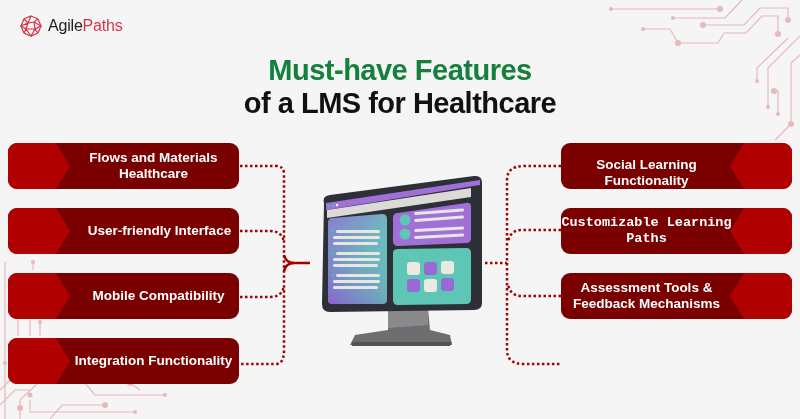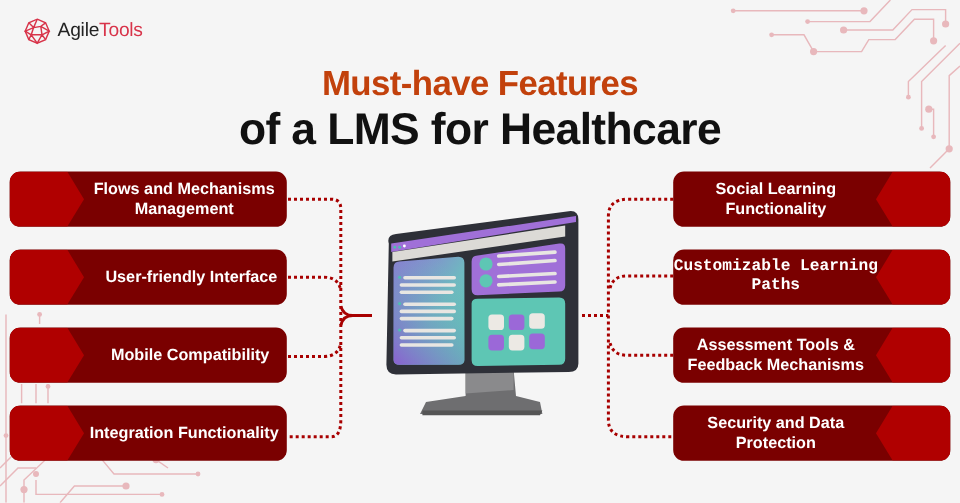--- a/index.html
+++ b/index.html
@@ -6,22 +6,22 @@
   html, body { width: 800px; height: 419px; overflow: hidden; }
   body { background: #f5f5f5; font-family: "Liberation Sans", sans-serif; position: relative; }
   .canvas { position: absolute; left: 0; top: 0; width: 800px; height: 419px; }
   svg.bg { position: absolute; left: 0; top: 0; }
 
   .logo { position: absolute; left: 20px; top: 15px; display: flex; align-items: center; gap: 6px; }
   .logo-text { font-size: 16px; color: #222; letter-spacing: -0.2px; }
   .logo-text .tech { color: #d8344a; }
 
   .title { position: absolute; left: 0; width: 800px; text-align: center; font-weight: bold; }
-  .title1 { top: 54px; font-size: 29px; color: #c2410c; letter-spacing: -0.5px; }
-  .title2 { top: 87px; font-size: 37px; color: #111; letter-spacing: -0.5px; }
+  .title1 { top: 54px; font-size: 29px; color: #15803d; letter-spacing: -0.5px; }
+  .title2 { top: 87px; font-size: 29px; color: #111; letter-spacing: -0.5px; }
 
   .card { position: absolute; height: 46px; border-radius: 9px; background: #7a0000; overflow: hidden;
           color: #fff; font-weight: bold; font-size: 13.5px; display: flex; align-items: center; justify-content: center; text-align: center; line-height: 16px; }
   .card .tab { position: absolute; top: 0; height: 100%; width: 62px; background: #b00000; }
   .card.left .tab { left: 0; clip-path: polygon(0 0, 48px 0, 62px 50%, 48px 100%, 0 100%); }
   .card.right .tab { right: 0; clip-path: polygon(14px 0, 100% 0, 100% 100%, 14px 100%, 0 50%); }
   .card.left .label { position: relative; margin-left: 60px; width: 178px; }
   .card.right .label { position: relative; margin-right: 60px; width: 178px; }
   .card.left { left: 8px; width: 231px; }
   .card.right { left: 561px; width: 231px; }
@@ -162,53 +162,49 @@
     </g>
   </svg>
 
   <div class="logo">
     <svg width="22" height="22" viewBox="0 0 22 22">
       <g stroke="#d8344a" stroke-width="1.2" fill="none">
         <polygon points="11,1 18,4 21,11 18,18 11,21 4,18 1,11 4,4"></polygon>
         <path d="M11 1 L8 8 L14 7 L18 4 M8 8 L4 4 M8 8 L1 11 L6 14 L8 8 M14 7 L21 11 L15 14 L14 7 M6 14 L11 21 L15 14 L6 14 M6 14 L4 18 M15 14 L18 18"></path>
       </g>
     </svg>
-    <span class="logo-text"><span>Agile</span><span class="tech">Tools</span></span>
+    <span class="logo-text"><span>Agile</span><span class="tech">Paths</span></span>
   </div>
 
   <div class="title title1">Must-have Features</div>
   <div class="title title2">of a LMS for Healthcare</div>
 
   <div class="card left" style="top:143px;">
     <div class="tab"></div>
-    <div class="label">Flows and Mechanisms Management</div>
+    <div class="label">Flows and Materials Healthcare</div>
   </div>
   <div class="card left" style="top:208px;padding-left:12px;">
     <div class="tab"></div>
     <div class="label">User-friendly Interface</div>
   </div>
   <div class="card left" style="top:273px;padding-left:10px;">
     <div class="tab"></div>
     <div class="label">Mobile Compatibility</div>
   </div>
   <div class="card left" style="top:338px;">
     <div class="tab"></div>
     <div class="label">Integration Functionality</div>
   </div>
 
-  <div class="card right" style="top:143px;">
+  <div class="card right" style="top:143px;align-items:flex-end;">
     <div class="tab"></div>
     <div class="label">Social Learning Functionality</div>
   </div>
   <div class="card right" style="top:208px;font-family:Liberation Mono, monospace;">
     <div class="tab"></div>
     <div class="label">Customizable Learning Paths</div>
   </div>
   <div class="card right" style="top:273px;">
     <div class="tab"></div>
     <div class="label">Assessment Tools &amp; Feedback Mechanisms</div>
   </div>
-  <div class="card right" style="top:338px;">
-    <div class="tab"></div>
-    <div class="label">Security and Data Protection</div>
-  </div>
 
 </div>
 
 </body></html>

